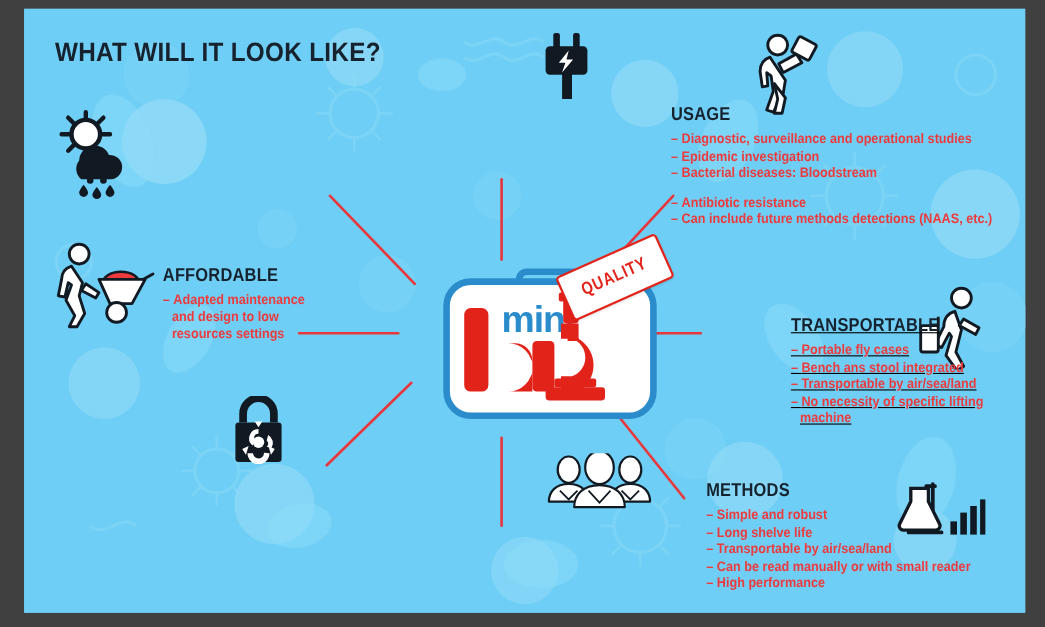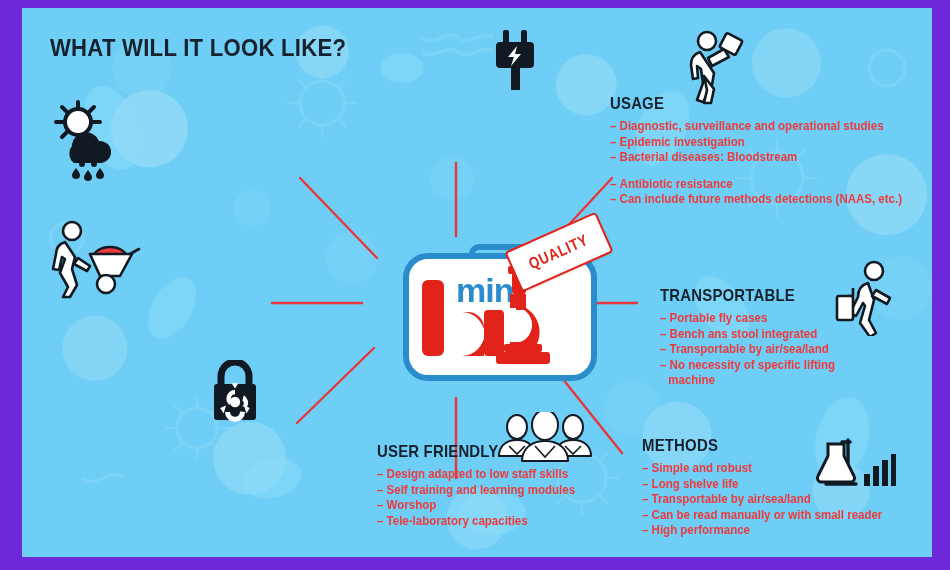--- a/index.html
+++ b/index.html
@@ -1,18 +1,18 @@
 <!DOCTYPE html>
 <html><head>
 <meta charset="utf-8">
 <style>
   html,body{margin:0;padding:0;background:#ffffff;}
   body{width:950px;height:570px;overflow:hidden;font-family:"Liberation Sans",sans-serif;}
 
-  #stage{position:relative;width:950px;height:570px;background:#6d28d9;}
+  #stage{position:relative;width:950px;height:570px;background:#404040;}
 
   
   #panel{
     position:absolute;left:22px;top:8px;width:910px;height:549px;
     background:#6ecef5;
     background-image:
       radial-gradient(circle at 14% 22%, rgba(255,255,255,.20) 0 38px, rgba(255,255,255,0) 39px),
       radial-gradient(circle at 33% 8%,  rgba(255,255,255,.16) 0 26px, rgba(255,255,255,0) 27px),
       radial-gradient(circle at 62% 14%, rgba(255,255,255,.17) 0 30px, rgba(255,255,255,0) 31px),
       radial-gradient(circle at 84% 10%, rgba(255,255,255,.15) 0 34px, rgba(255,255,255,0) 35px),
@@ -197,20 +197,28 @@
           <circle cx="24" cy="13" r="9"></circle>
           <path d="M17 24c-6 2-9 6-9 12l-3 15 6 1 3-13 3 2-5 14 8 14-5 10h7l7-12-5-16 3-12z"></path>
           <path d="M30 40l12 8-3 5-13-7z"></path>
         </g>
         <ellipse cx="62" cy="40" rx="17" ry="11" fill="#ee3a3c" stroke="#111a22" stroke-width="2.4"></ellipse>
         <path d="M42 36h42l-12 22H52z" fill="#fff" stroke="#111a22" stroke-width="2.6" stroke-linejoin="round"></path>
         <circle cx="58" cy="66" r="9" fill="#fff" stroke="#111a22" stroke-width="2.6"></circle>
         <path d="M82 36l9-5" stroke="#111a22" stroke-width="2.6" stroke-linecap="round" fill="none"></path>
       </svg>
     </div>
+    <div class="block" style="left:126px;top:232px;">
+      <div class="head">AFFORDABLE</div>
+      <ul class="bul">
+        <li>Adapted maintenance</li>
+        <li class="cont">and design to low</li>
+        <li class="cont">resources settings</li>
+      </ul>
+    </div>
 
     <div class="ico" style="left:185px;top:352px;">
       <svg width="56" height="62" viewBox="0 0 56 62">
         <path d="M14 24v-8a14 14 0 0 1 28 0v8" fill="none" stroke="#111a22" stroke-width="7"></path>
         <rect x="7" y="24" width="42" height="36" rx="3" fill="#111a22"></rect>
         <g fill="#fff">
           <circle cx="28" cy="42" r="5.2"></circle>
           <path d="M28 30a8.5 8.5 0 0 0-5.5 15l2.6-4.4a3.6 3.6 0 0 1 2.9-6.2z"></path>
           <path d="M38.4 48.5a8.5 8.5 0 0 0 0-12.2l-2.6 4.5a3.6 3.6 0 0 1-1.6 5.6z" transform="rotate(-15 34 42)"></path>
           <path d="M18 52a8.5 8.5 0 0 0 20 0l-5-.4a3.6 3.6 0 0 1-10 .4z"></path>
@@ -225,21 +233,21 @@
       <svg width="76" height="76" viewBox="0 0 76 76">
         <g fill="#fff" stroke="#111a22" stroke-width="2.6" stroke-linejoin="round">
           <circle cx="46" cy="11" r="9"></circle>
           <path d="M40 23c-7 2-10 7-10 14l-8 16 6 3 7-13 2 3-5 17 10 14 6-4-7-13 5-20z"></path>
           <path d="M48 30l14 8-3 6-15-8z"></path>
           <path d="M20 36h5v-8" fill="none"></path>
           <rect x="9" y="36" width="16" height="24" rx="2"></rect>
         </g>
       </svg>
     </div>
-    <div class="block" style="left:638px;top:278px;">
+    <div class="block" style="left:697px;top:278px;text-decoration:underline;">
       <div class="head">TRANSPORTABLE</div>
       <ul class="bul">
         <li>Portable fly cases</li>
         <li>Bench ans stool integrated</li>
         <li>Transportable by air/sea/land</li>
         <li>No necessity of specific lifting</li>
         <li class="cont">machine</li>
       </ul>
     </div>
 
@@ -250,29 +258,20 @@
           <path d="M27 28c-12 0-18 7-18 16h36c0-9-6-16-18-16z"></path>
           <ellipse cx="83" cy="15" rx="10" ry="12"></ellipse>
           <path d="M83 28c-12 0-18 7-18 16h36c0-9-6-16-18-16z"></path>
           <ellipse cx="55" cy="13" rx="13" ry="15"></ellipse>
           <path d="M55 29c-15 0-23 9-23 20h46c0-11-8-20-23-20z"></path>
         </g>
         <g stroke="#111a22" stroke-width="1.6" fill="none">
           <path d="M19 34l8 8 8-8M75 34l8 8 8-8M45 34l10 11 10-11"></path>
         </g>
       </svg>
-    </div>
-    <div class="block" style="left:355px;top:434px;">
-      <div class="head">USER FRIENDLY</div>
-      <ul class="bul">
-        <li>Design adapted to low staff skills</li>
-        <li>Self training and learning modules</li>
-        <li>Worshop</li>
-        <li>Tele-laboratory capacities</li>
-      </ul>
     </div>
 
     <div class="ico" style="left:790px;top:428px;">
       <svg width="84" height="58" viewBox="0 0 84 58">
         <g stroke="#111a22" stroke-width="3.4" fill="none" stroke-linecap="round">
           <path d="M36 4v44M14 48h30M30 6h8"></path>
         </g>
         <path d="M16 8h16v12l10 20a4 4 0 0 1-3 6H9a4 4 0 0 1-3-6l10-20z" fill="#fff" stroke="#111a22" stroke-width="3"></path>
         <path d="M13 30l6-12h10l6 12z" fill="#fff"></path>
         <g fill="#111a22">

